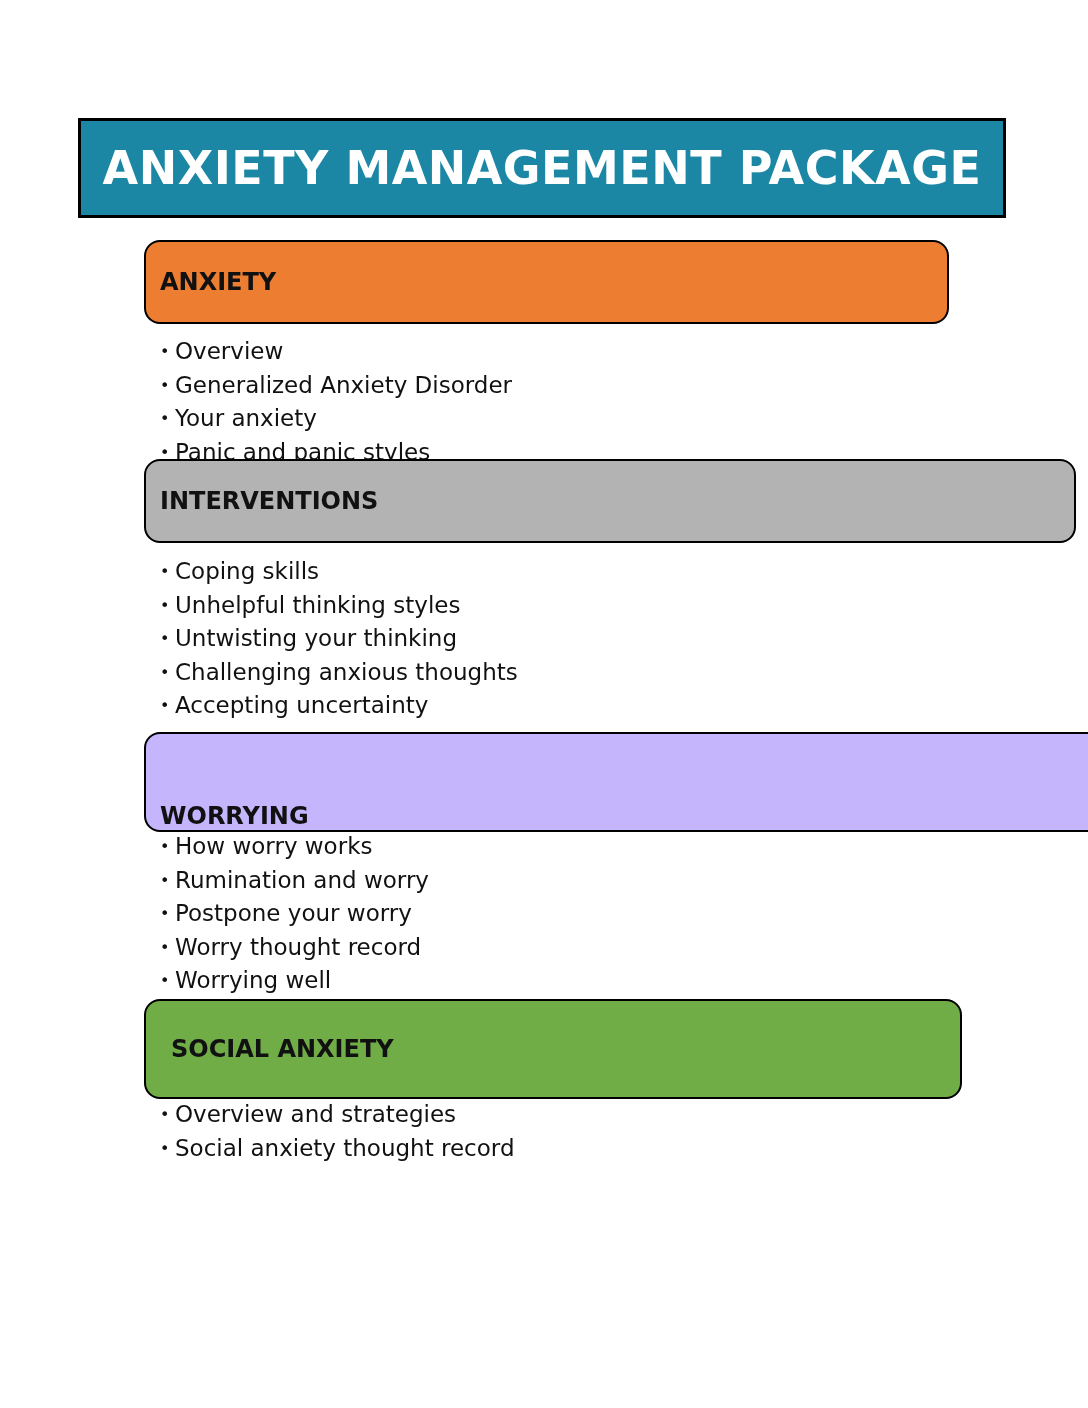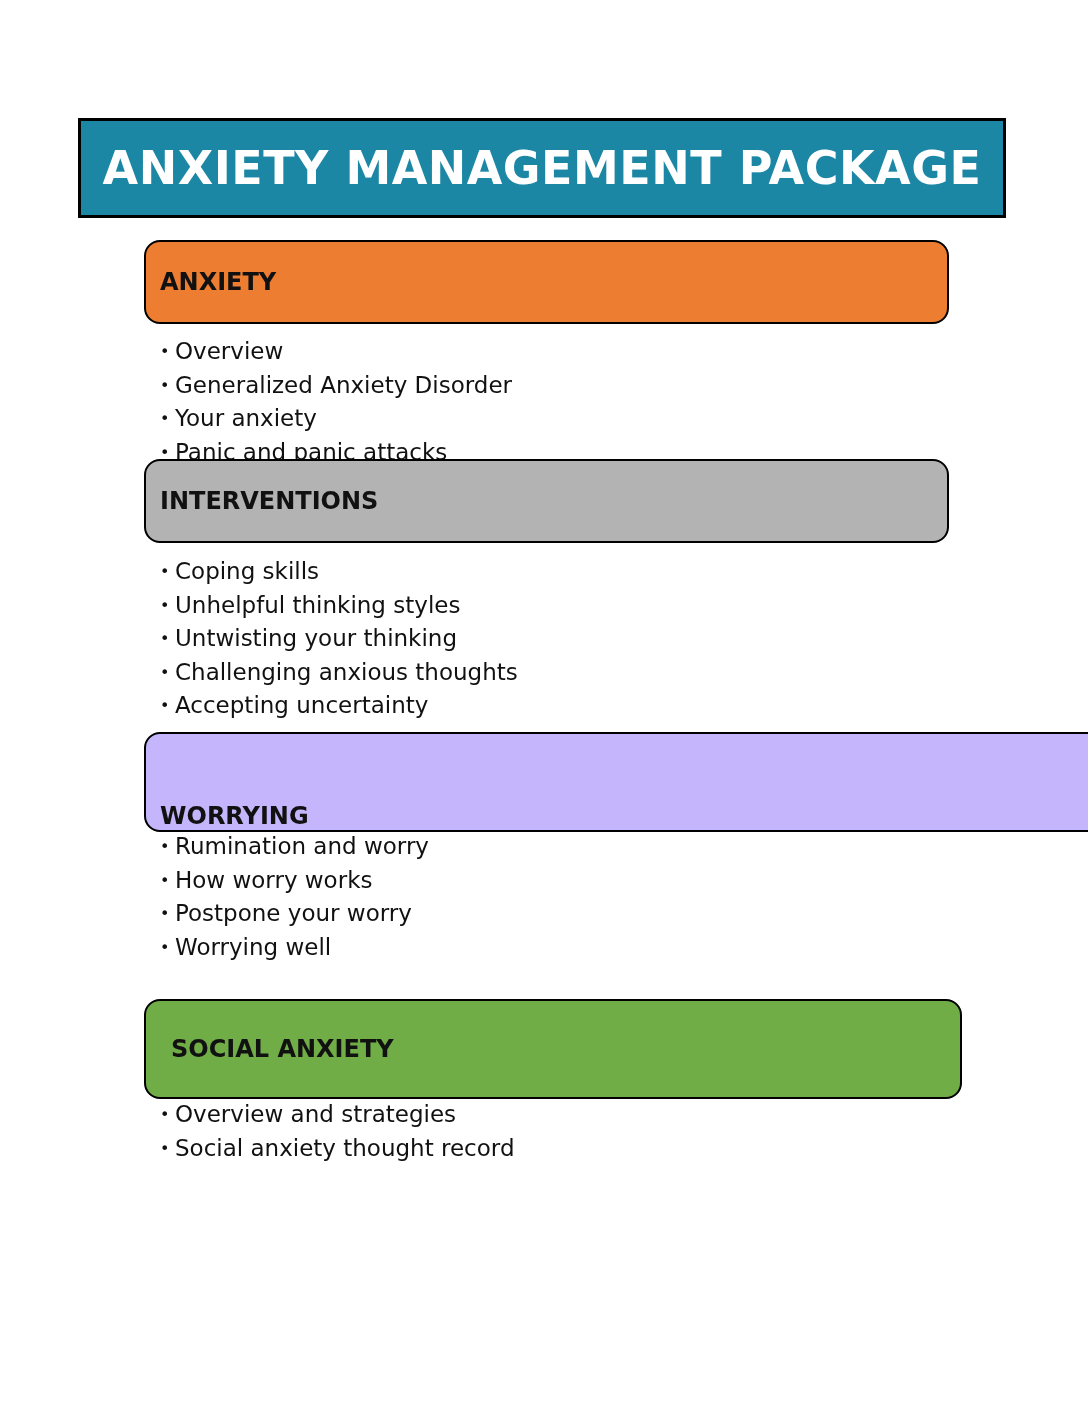--- a/index.html
+++ b/index.html
@@ -39,41 +39,42 @@
   <span class="title-text">ANXIETY MANAGEMENT PACKAGE</span>
 </div>
 
 <div class="section-box" style="top:240px; width:805px; height:84px; background:#ed7d31;">
   <span class="section-title">ANXIETY</span>
 </div>
 <ul class="items" style="top:323px;margin-top:12px;">
   <li class="item"><span class="bullet">•</span><span>Overview</span></li>
   <li class="item"><span class="bullet">•</span><span>Generalized Anxiety Disorder</span></li>
   <li class="item"><span class="bullet">•</span><span>Your anxiety</span></li>
-  <li class="item"><span class="bullet">•</span><span>Panic and panic attacks</span></li>
+  <li class="item"><span class="bullet">•</span><span>Panic and panic styles</span></li>
 </ul>
 
-<div class="section-box" style="top:459px; width:805px; height:84px; background:#b3b3b3;">
+<div class="section-box" style="top:459px; width:932px; height:84px; background:#b3b3b3;">
   <span class="section-title">INTERVENTIONS</span>
 </div>
 <ul class="items" style="top:555px;">
   <li class="item"><span class="bullet">•</span><span>Coping skills</span></li>
   <li class="item"><span class="bullet">•</span><span>Unhelpful thinking styles</span></li>
   <li class="item"><span class="bullet">•</span><span>Untwisting your thinking</span></li>
   <li class="item"><span class="bullet">•</span><span>Challenging anxious thoughts</span></li>
   <li class="item"><span class="bullet">•</span><span>Accepting uncertainty</span></li>
 </ul>
 
 <div class="section-box" style="top:732px; width:970px; height:100px; background:#c4b5fd;align-items:flex-end;">
   <span class="section-title">WORRYING</span>
 </div>
 <ul class="items" style="top:830px;">
+  <li class="item"><span class="bullet">•</span><span>How worry works</span></li>
   <li class="item"><span class="bullet">•</span><span>Rumination and worry</span></li>
-  <li class="item"><span class="bullet">•</span><span>How worry works</span></li>
   <li class="item"><span class="bullet">•</span><span>Postpone your worry</span></li>
+  <li class="item"><span class="bullet">•</span><span>Worry thought record</span></li>
   <li class="item"><span class="bullet">•</span><span>Worrying well</span></li>
 </ul>
 
 <div class="section-box" style="top:999px; width:818px; height:100px; background:#70ad47;padding-left:25px;">
   <span class="section-title">SOCIAL ANXIETY</span>
 </div>
 <ul class="items" style="top:1098px;">
   <li class="item"><span class="bullet">•</span><span>Overview and strategies</span></li>
   <li class="item"><span class="bullet">•</span><span>Social anxiety thought record</span></li>
 </ul>

